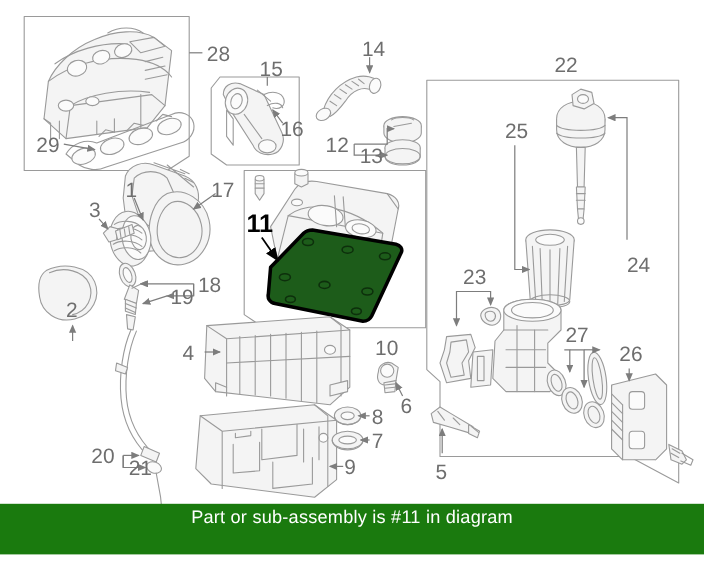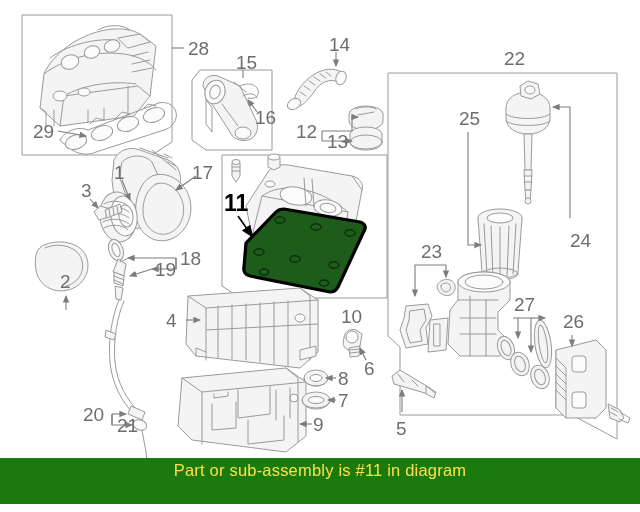--- a/index.html
+++ b/index.html
@@ -2,21 +2,21 @@
 <html><head>
 <meta charset="utf-8">
 <style>
   html,body{margin:0;padding:0;background:#ffffff;}
   body{width:640px;height:512px;overflow:hidden;
        font-family:"Liberation Sans", sans-serif;}
   #root{position:relative;width:640px;height:407px;background:#fff;}
   svg#diagram{position:absolute;left:0;top:0;width:640px;height:512px;display:block;}
 
   .banner{position:absolute;left:0;width:640px;background:#1a7a0e;
-          color:#fde047;text-align:center;font-family:"Liberation Sans", sans-serif;}
+          color:#ffffff;text-align:center;font-family:"Liberation Sans", sans-serif;}
   .banner .line{font-size:16.5px;line-height:20px;letter-spacing:.2px;}
 </style>
 </head>
 <body>
 
 <div id="root">
 
   <svg id="diagram" viewBox="0 0 640 512">
     <defs>
       <style>

